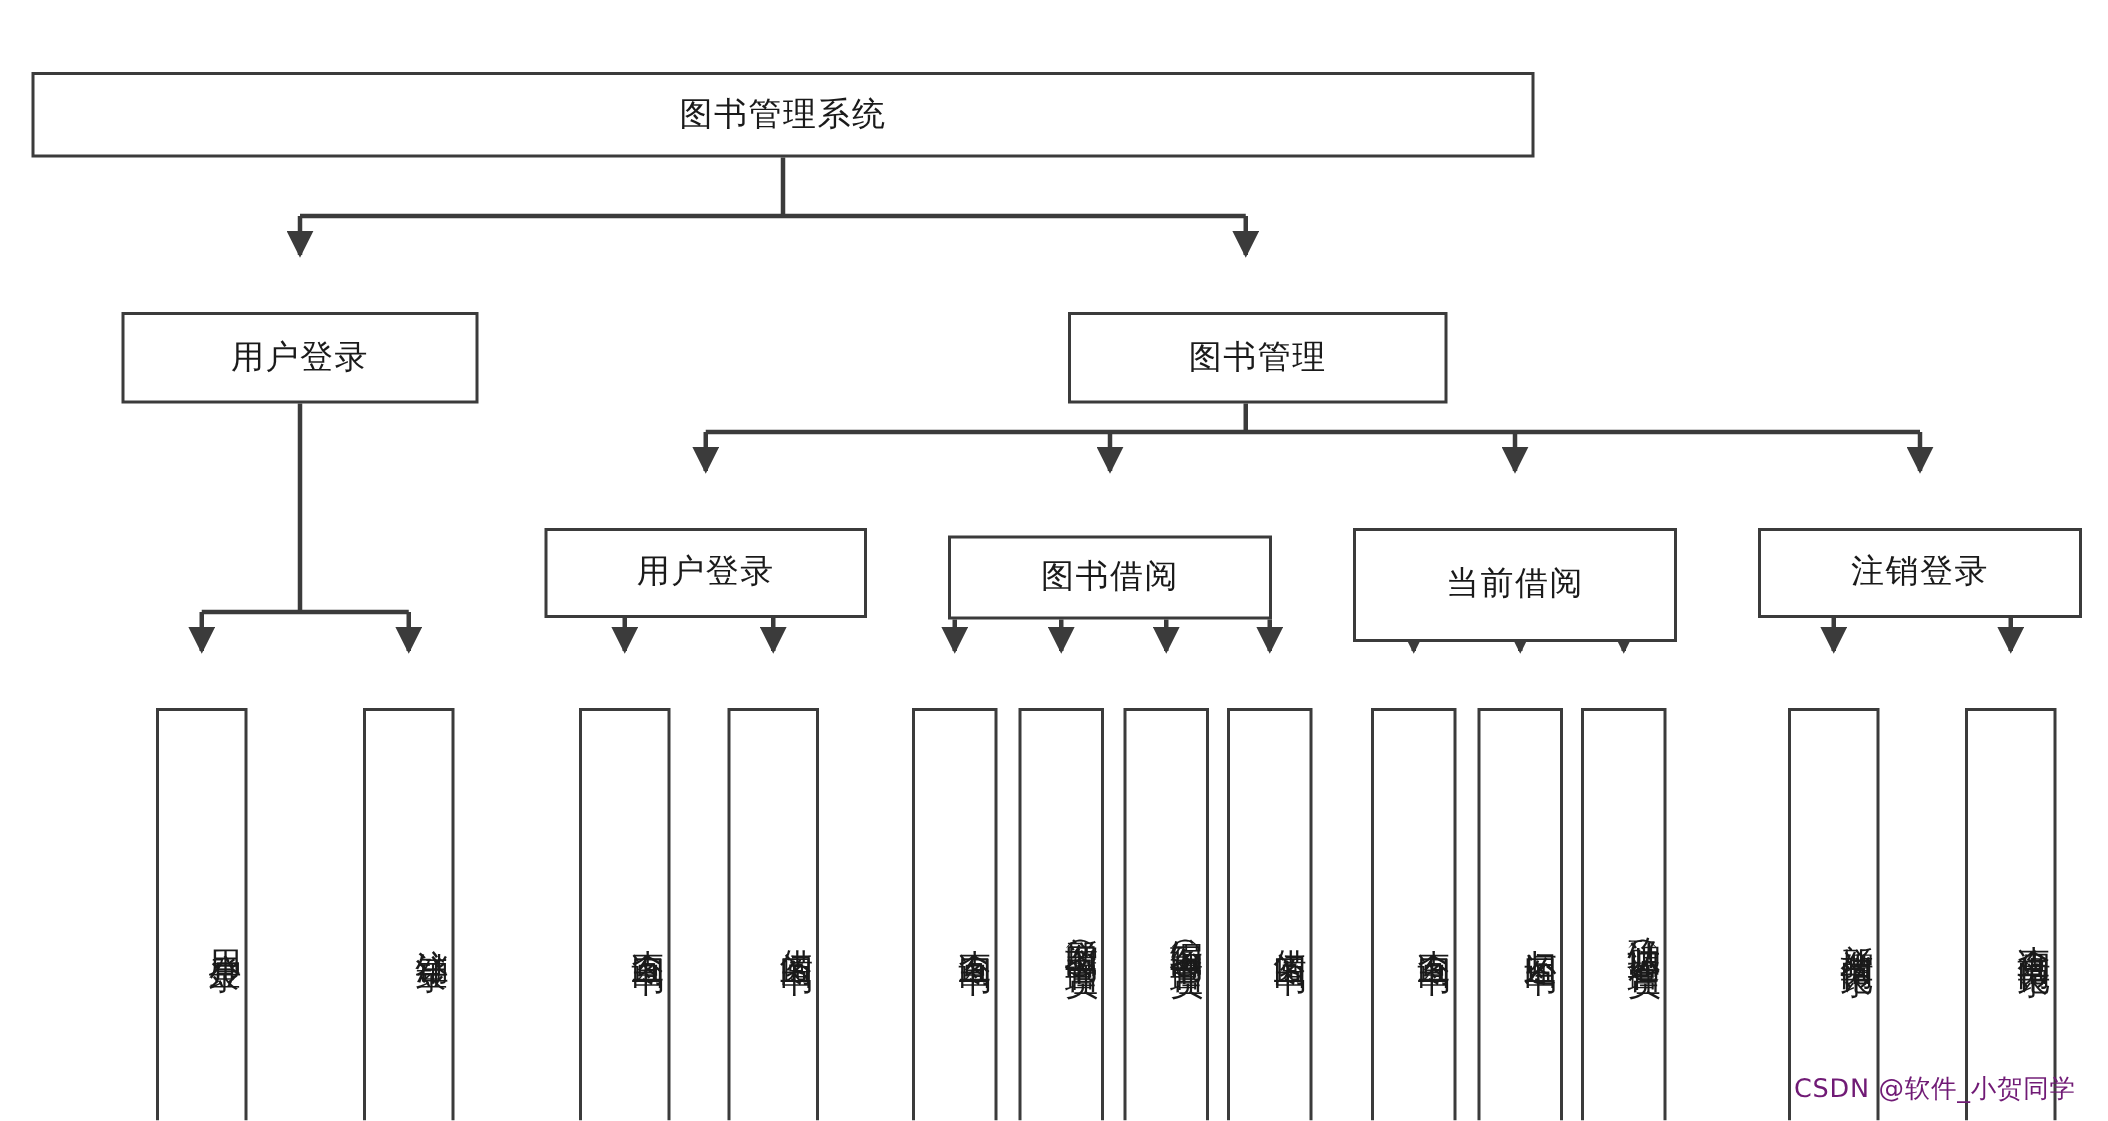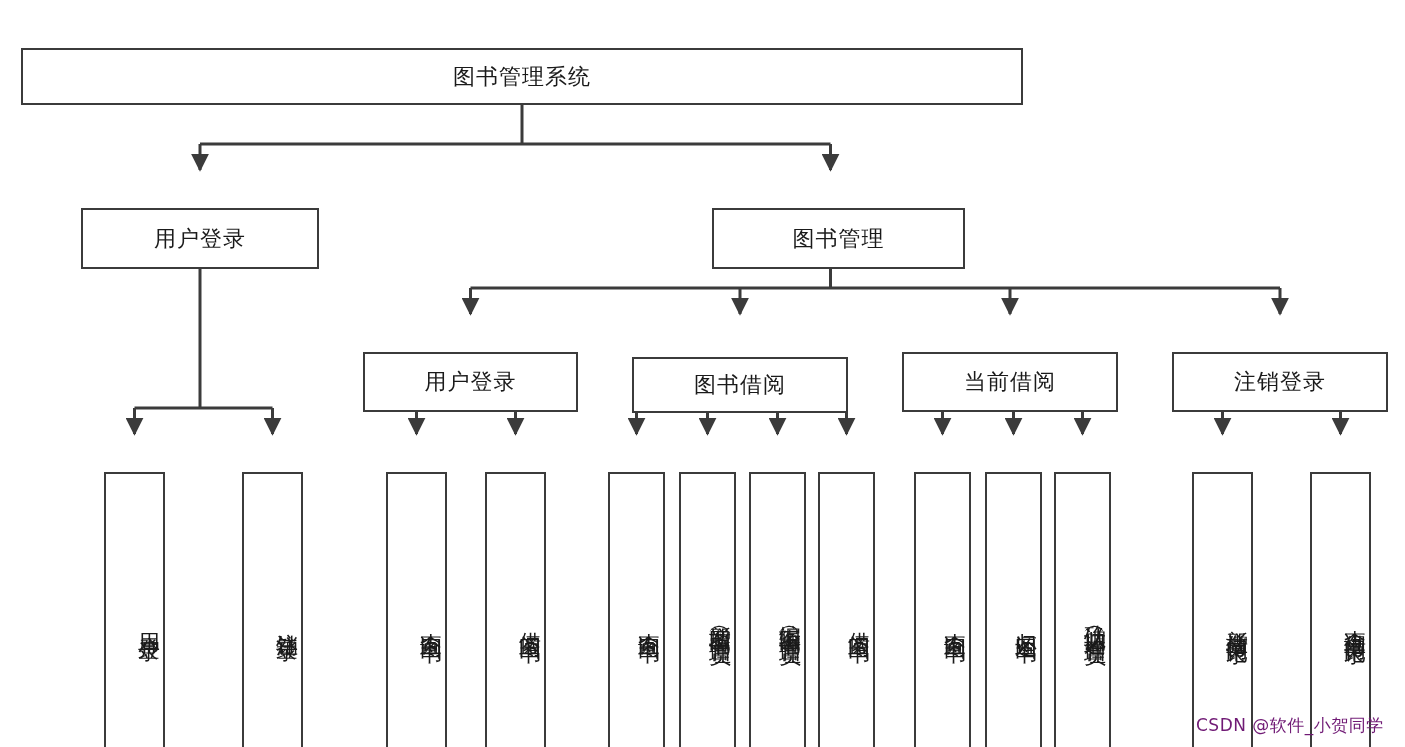--- a/index.html
+++ b/index.html
@@ -123,21 +123,21 @@
       </div>
       <div class="node horiz" style="left: 712px; top: 172px; width: 253px; height: 61px;">
         <span>图书管理</span>
       </div>
       <div class="node horiz" style="left: 363px; top: 316px; width: 215px; height: 60px;">
         <span>用户登录</span>
       </div>
       <div class="node horiz" style="left: 632px; top: 321px; width: 216px; height: 56px;">
         <span>图书借阅</span>
       </div>
-      <div class="node horiz" style="left: 902px; top: 316px; width: 216px; height: 60px;">
+      <div class="node horiz" style="left: 902px; top: 316px; width: 216px; height: 76px;">
         <span>当前借阅</span>
       </div>
       <div class="node horiz" style="left: 1172px; top: 316px; width: 216px; height: 60px;">
         <span>注销登录</span>
       </div>
       <div class="node vert" style="left: 104px; top: 436px; width: 61px; height: 297px;">
         <span class="vtext">用户登录</span>
       </div>
       <div class="node vert" style="left: 242px; top: 436px; width: 61px; height: 297px;">
         <span class="vtext">注销登录</span>

